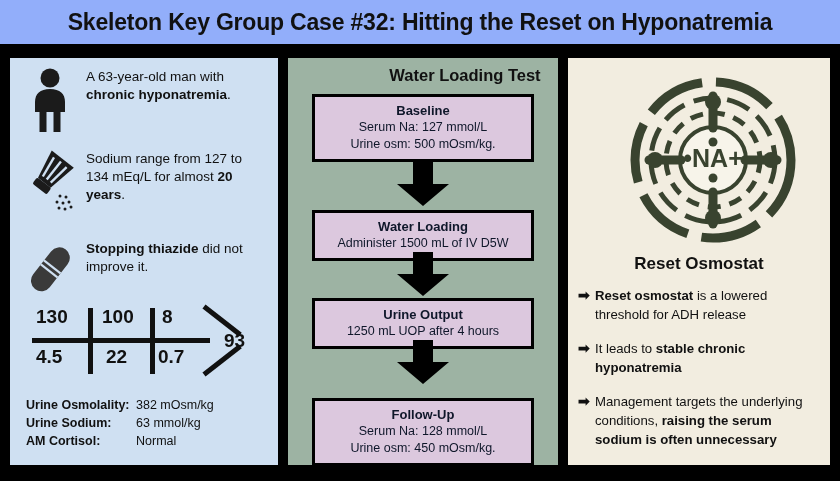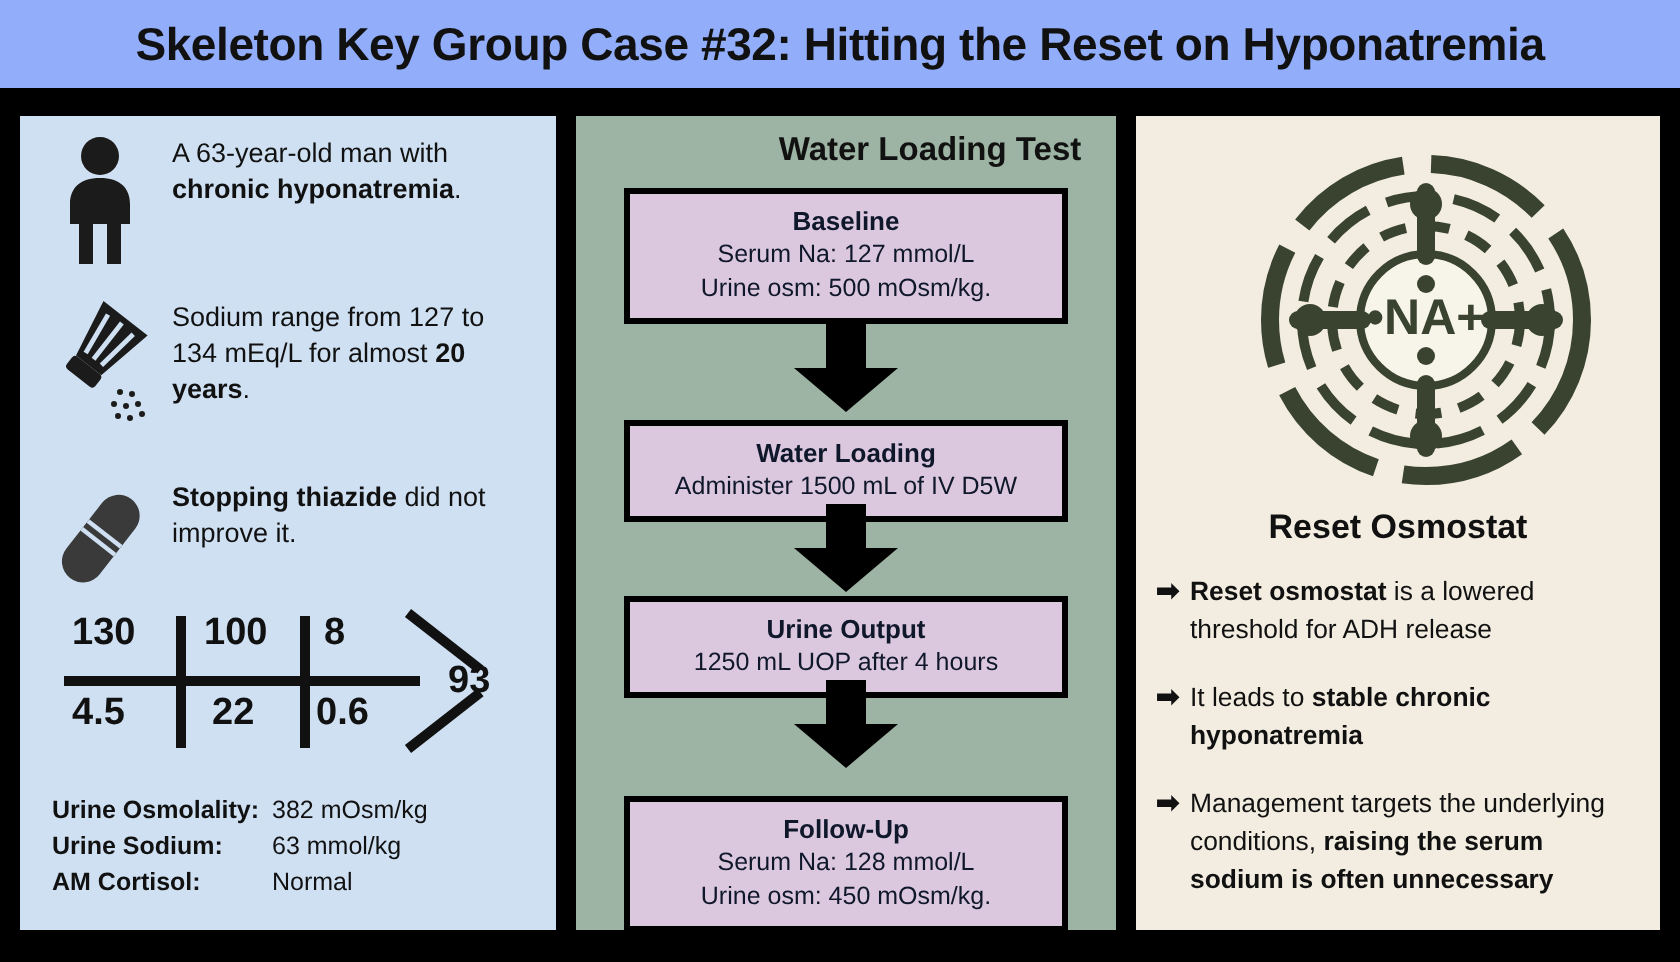--- a/index.html
+++ b/index.html
@@ -166,21 +166,21 @@
       <div class="fb-h"></div>
       <div class="fb-v1"></div>
       <div class="fb-v2"></div>
       <div class="fb-d1"></div>
       <div class="fb-d2"></div>
       <div class="fb-val fb-na">130</div>
       <div class="fb-val fb-cl">100</div>
       <div class="fb-val fb-bun">8</div>
       <div class="fb-val fb-k">4.5</div>
       <div class="fb-val fb-co2">22</div>
-      <div class="fb-val fb-cr">0.6</div>
+      <div class="fb-val fb-cr">0.7</div>
       <div class="fb-val fb-glu">93</div>
     </div>
 
     <div class="labs">
       <div class="lab-row">
         <div class="lab-name">Urine Osmolality:</div>
         <div class="lab-val">382 mOsm/kg</div>
       </div>
       <div class="lab-row">
         <div class="lab-name">Urine Sodium:</div>

